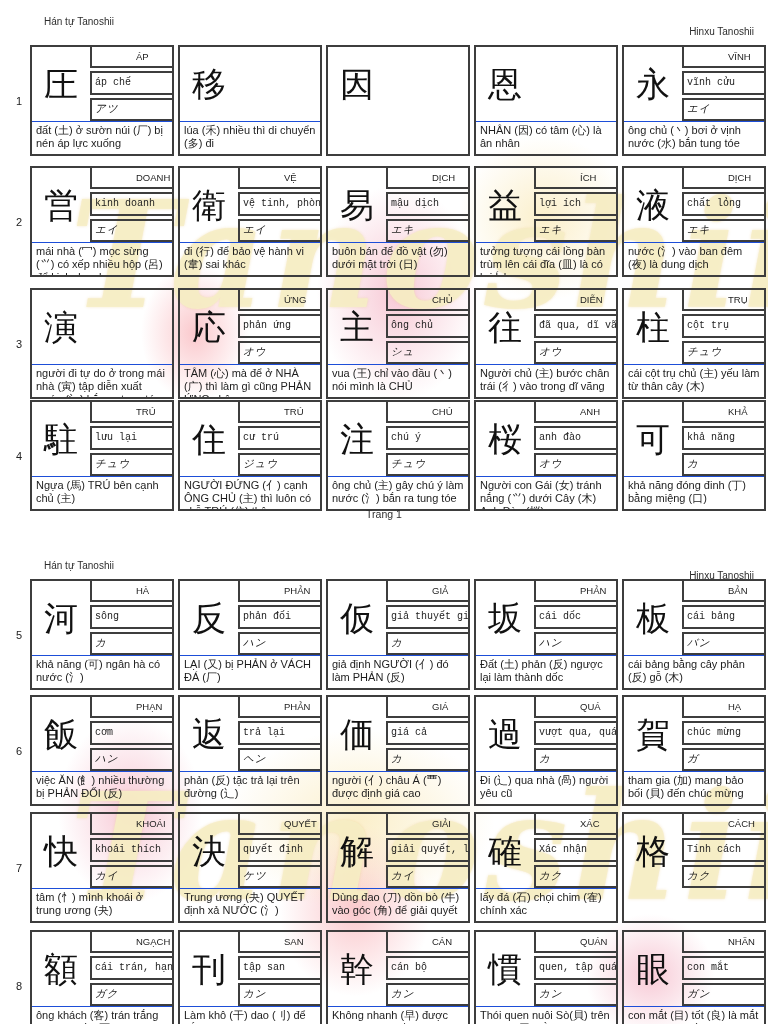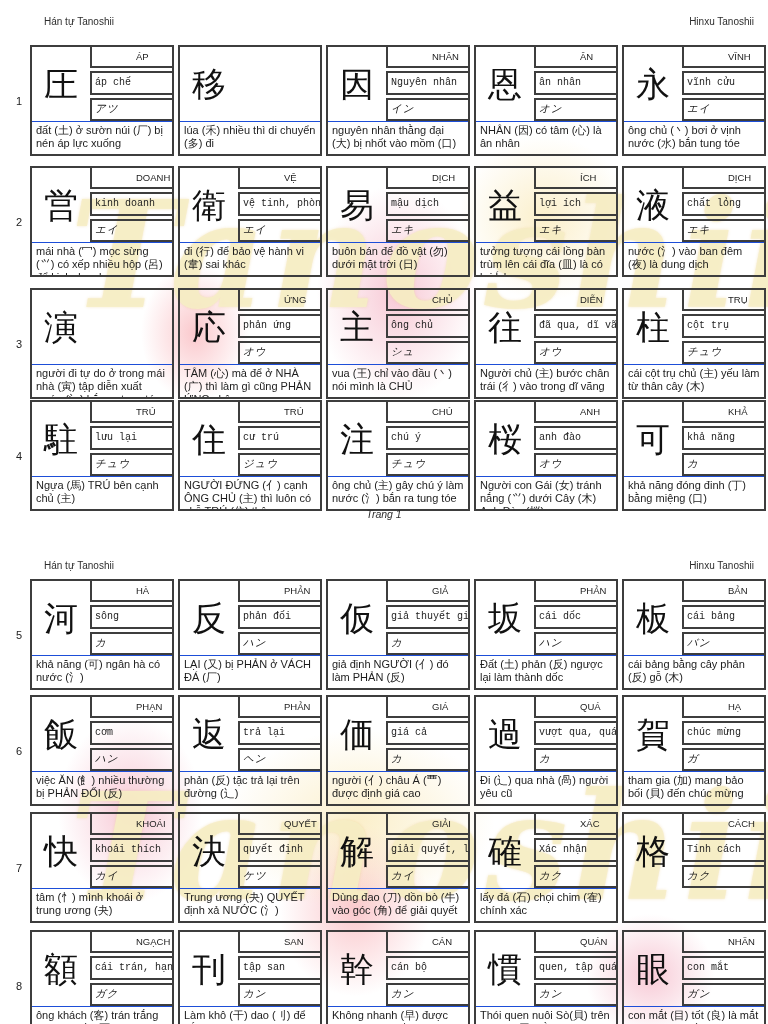--- a/index.html
+++ b/index.html
@@ -16,21 +16,21 @@
   .wm .blob.yellow { background:radial-gradient(closest-side, rgba(248,226,160,0.55), rgba(248,226,160,0) 75%); }
   .wm .wm-text {
     position:absolute; font-family:"DejaVu Serif", serif; font-style:italic; font-weight:bold;
     font-size:148px; letter-spacing:4px; color:rgba(246,238,198,0.88);
     text-shadow:0 0 3px rgba(235,205,130,0.45); white-space:nowrap;
   }
 
   
   .hdr { position:absolute; font-size:10px; color:#2e2e2e; z-index:3; }
   .hdr.left  { left:44px; }
-  .hdr.right { right:14px; text-align:left; }
+  .hdr.right { right:14px; text-align:left;margin-top:10px; }
   .footer { position:absolute; left:0; width:768px; text-align:center; font-size:10.5px; color:#2e2e2e; z-index:3; }
 
   
   .krow { position:absolute; left:30px; width:736px; height:111px;
           display:grid; grid-template-columns:repeat(5,1fr); column-gap:4px; z-index:2; }
   .row-num { position:absolute; left:-18px; top:50%; transform:translateY(-50%);
              font-size:11px; color:#222; width:14px; text-align:center; }
 
   .cell { border:2px solid #3d3d3d; display:flex; flex-direction:column; background:transparent; overflow:hidden; }
   .cell-top { height:74px; flex:0 0 74px; display:flex; }
@@ -60,21 +60,21 @@
   <div class="wm" id="wm2" style="top:640px; height:390px;">
     <div class="blob pink" style="left:30px;  top:40px;  width:200px; height:260px;"></div>
     <div class="blob pink2" style="left:250px; top:150px; width:210px; height:240px;"></div>
     <div class="blob pink" style="left:560px; top:250px; width:180px; height:170px;"></div>
     <div class="blob yellow" style="left:180px; top:60px; width:360px; height:240px;"></div>
     <div class="wm-text" style="left:70px; top:120px;">Tanoshii</div>
   </div>
 
   <div class="hdr left" style="top:16px;">Hán tự Tanoshii</div>
   <div class="hdr right" style="top:16px;">Hinxu Tanoshii</div>
-  <div class="footer" style="top:508px;font-style:italic;">Trang 1</div>
+  <div class="footer" style="top:508px;">Trang 1</div>
 
   <div class="hdr left" style="top:560px;">Hán tự Tanoshii</div>
   <div class="hdr right" style="top:560px;">Hinxu Tanoshii</div>
 
   <div id="rows-root">
       <div class="krow" style="top: 45px;">
         <div class="row-num">1</div>
         <div class="cell">
           <div class="cell-top">
             <div class="kanji">圧</div>
@@ -88,36 +88,25 @@
         </div>
         <div class="cell">
           <div class="cell-top">
             <div class="kanji">移</div>
           </div>
           <div class="desc">lúa (禾) nhiều thì di chuyển (多) đi</div>
         </div>
         <div class="cell">
           <div class="cell-top">
             <div class="kanji">因</div>
-            <div class="readings">
-              <div class="rbox hanviet">NHÂN</div>
-              <div class="rbox meaning">Nguyên nhân</div>
-              <div class="rbox kana">イン</div>
-            </div>
-          </div>
-          <div class="desc">nguyên nhân thằng đại (大) bị nhốt vào mồm (口)</div>
+          </div>
         </div>
         <div class="cell">
           <div class="cell-top">
             <div class="kanji">恩</div>
-            <div class="readings">
-              <div class="rbox hanviet">ÂN</div>
-              <div class="rbox meaning">ân nhân</div>
-              <div class="rbox kana">オン</div>
-            </div>
           </div>
           <div class="desc">NHÂN (因) có tâm (心) là ân nhân</div>
         </div>
         <div class="cell">
           <div class="cell-top">
             <div class="kanji">永</div>
             <div class="readings">
               <div class="rbox hanviet">VĨNH</div>
               <div class="rbox meaning">vĩnh cửu</div>
               <div class="rbox kana">エイ</div>

